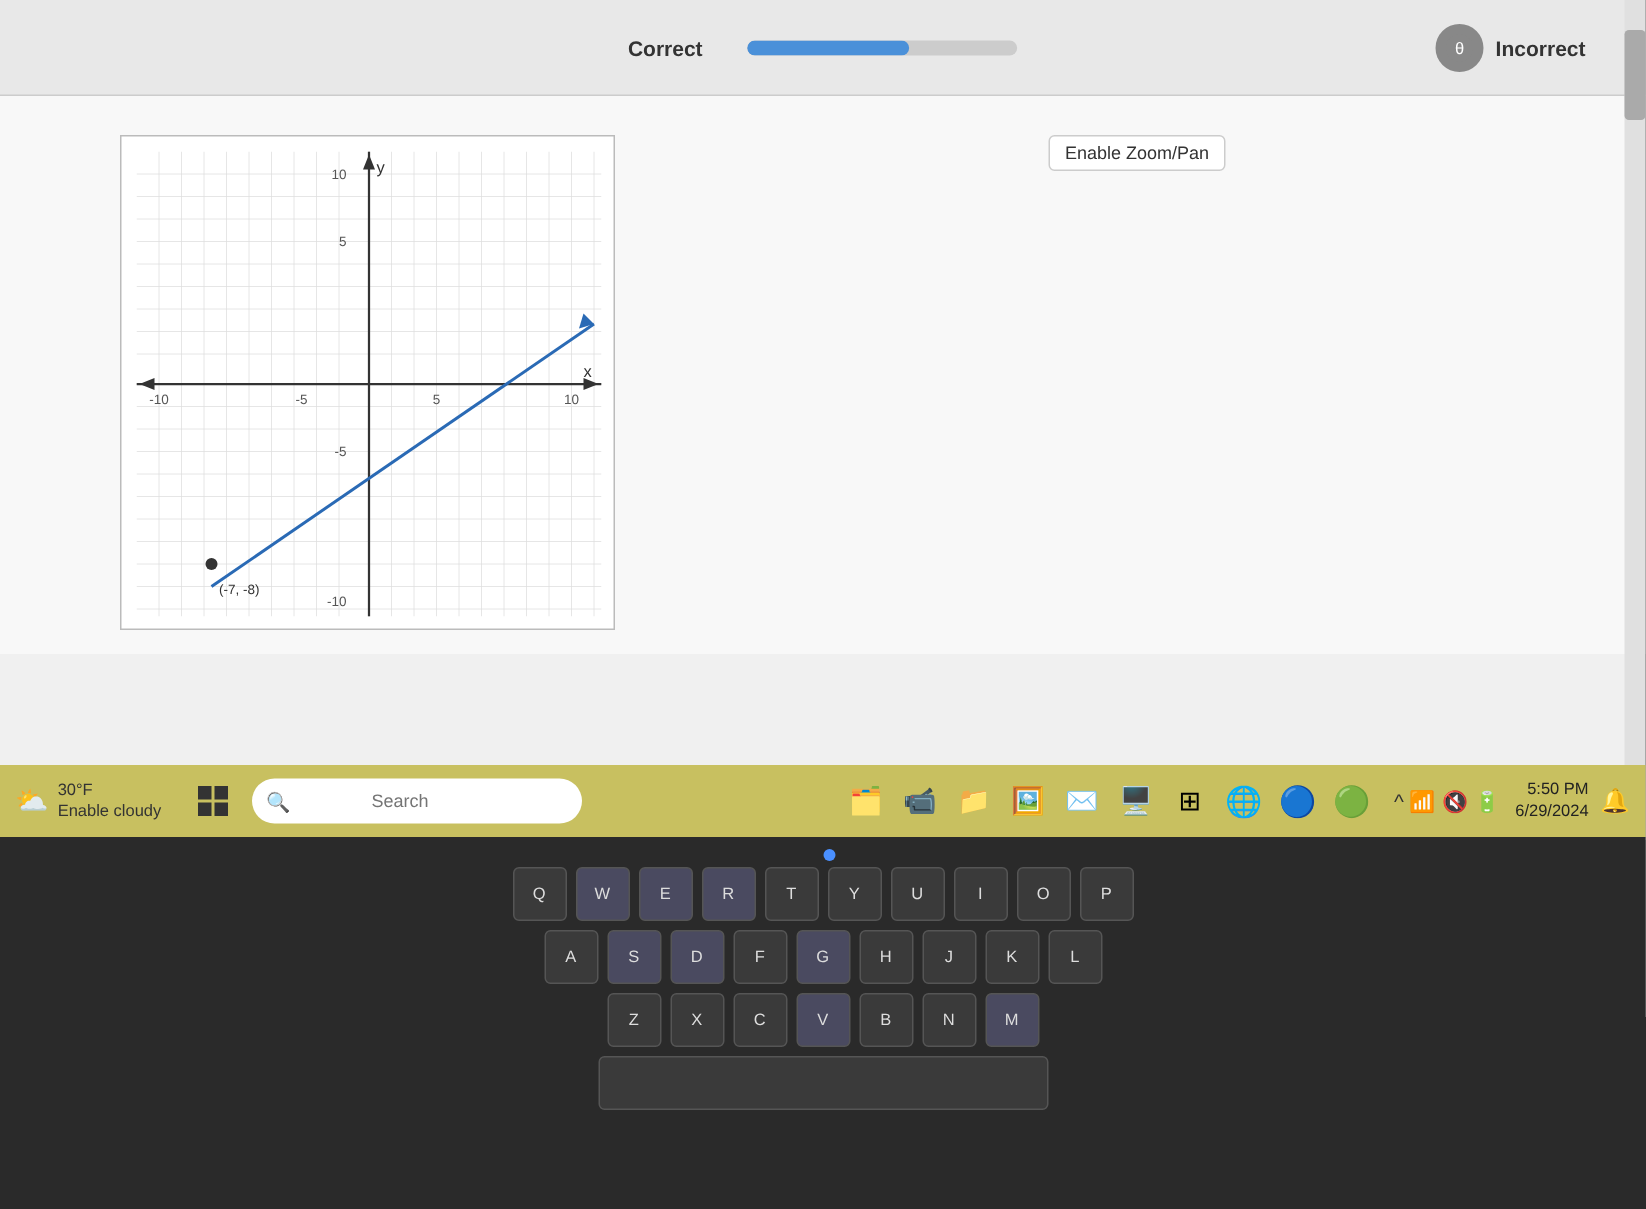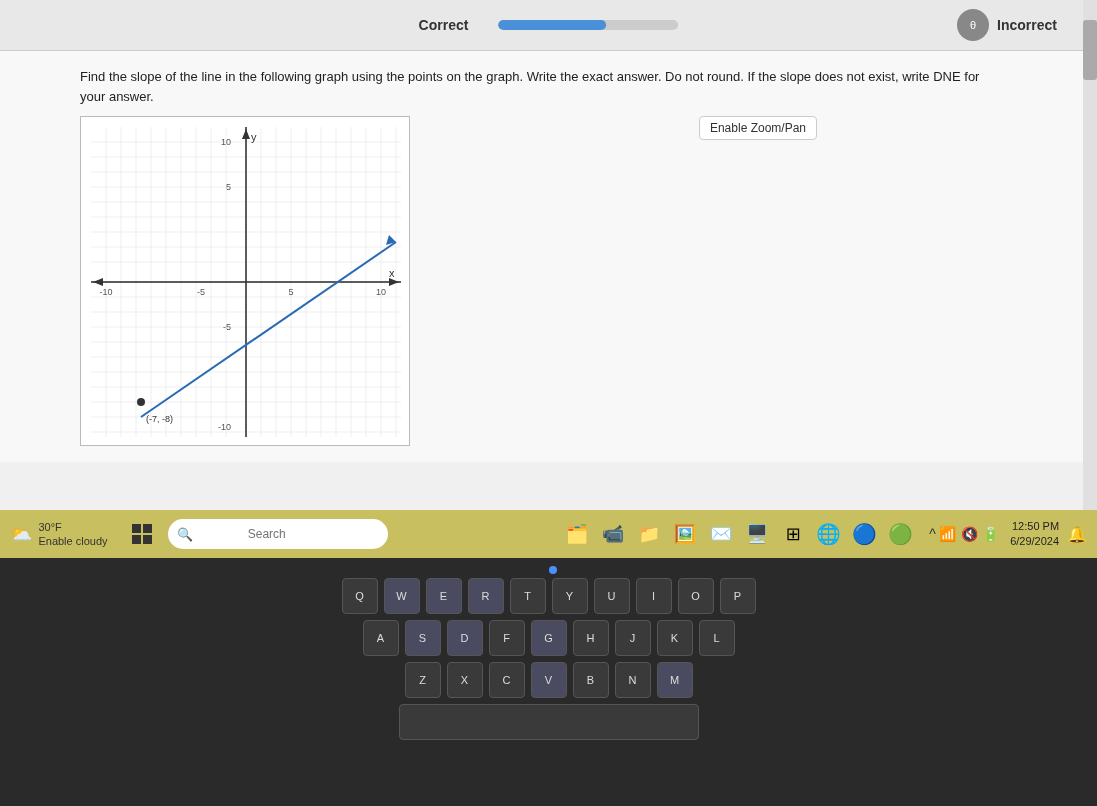--- a/index.html
+++ b/index.html
@@ -16,21 +16,21 @@
       width: 1097px;
       height: 560px;
       background: #f0f0f0;
       position: relative;
       overflow: hidden;
     }
 
     
     .top-bar {
       width: 100%;
-      height: 51px;
+      height: 64px;
       background: #e8e8e8;
       display: flex;
       align-items: center;
       justify-content: flex-end;
       padding: 0 40px 0 20px;
       border-bottom: 1px solid #ccc;
       position: relative;
     }
 
     .progress-area {
@@ -342,21 +342,20 @@
         <svg width="20" height="20" viewBox="0 0 20 20">
           <circle cx="10" cy="10" r="9" fill="#888"></circle>
           <text x="10" y="14" text-anchor="middle" fill="white" font-size="11" font-family="Arial">θ</text>
         </svg>
       </div>
       <span class="incorrect-label">Incorrect</span>
     </div>
   </div>
 
   <div class="main-content">
-    <p class="question-text">Find the slope of the line in the following graph using the points on the graph. Write the exact answer. Do not round. If the slope does not exist, write DNE for your answer.</p>
 
     <div class="graph-container">
       <button class="enable-zoom-btn">Enable Zoom/Pan</button>
       <div class="graph-wrapper">
         <svg class="graph-svg" viewBox="0 0 310 310">
 
           <line x1="15" y1="0" x2="15" y2="310" stroke="#ddd" stroke-width="0.5"></line>
           <line x1="30" y1="0" x2="30" y2="310" stroke="#ddd" stroke-width="0.5"></line>
           <line x1="45" y1="0" x2="45" y2="310" stroke="#ddd" stroke-width="0.5"></line>
           <line x1="60" y1="0" x2="60" y2="310" stroke="#ddd" stroke-width="0.5"></line>
@@ -474,21 +473,21 @@
     <div class="taskbar-icon" style="font-size:20px;">🟢</div>
 
     <div class="system-tray">
       <span class="tray-icon">^</span>
       <span class="tray-icon">📶</span>
       <span class="tray-icon">🔇</span>
       <span class="tray-icon">🔋</span>
     </div>
 
     <div class="clock">
-      <div>12:50 PM</div>
+      <div>5:50 PM</div>
       <div>6/29/2024</div>
     </div>
     <span class="notify-icon">🔔</span>
   </div>
 </div>
 
 <div class="keyboard-area">
   <div class="blue-dot"></div>
   <div class="keyboard-rows">
 

